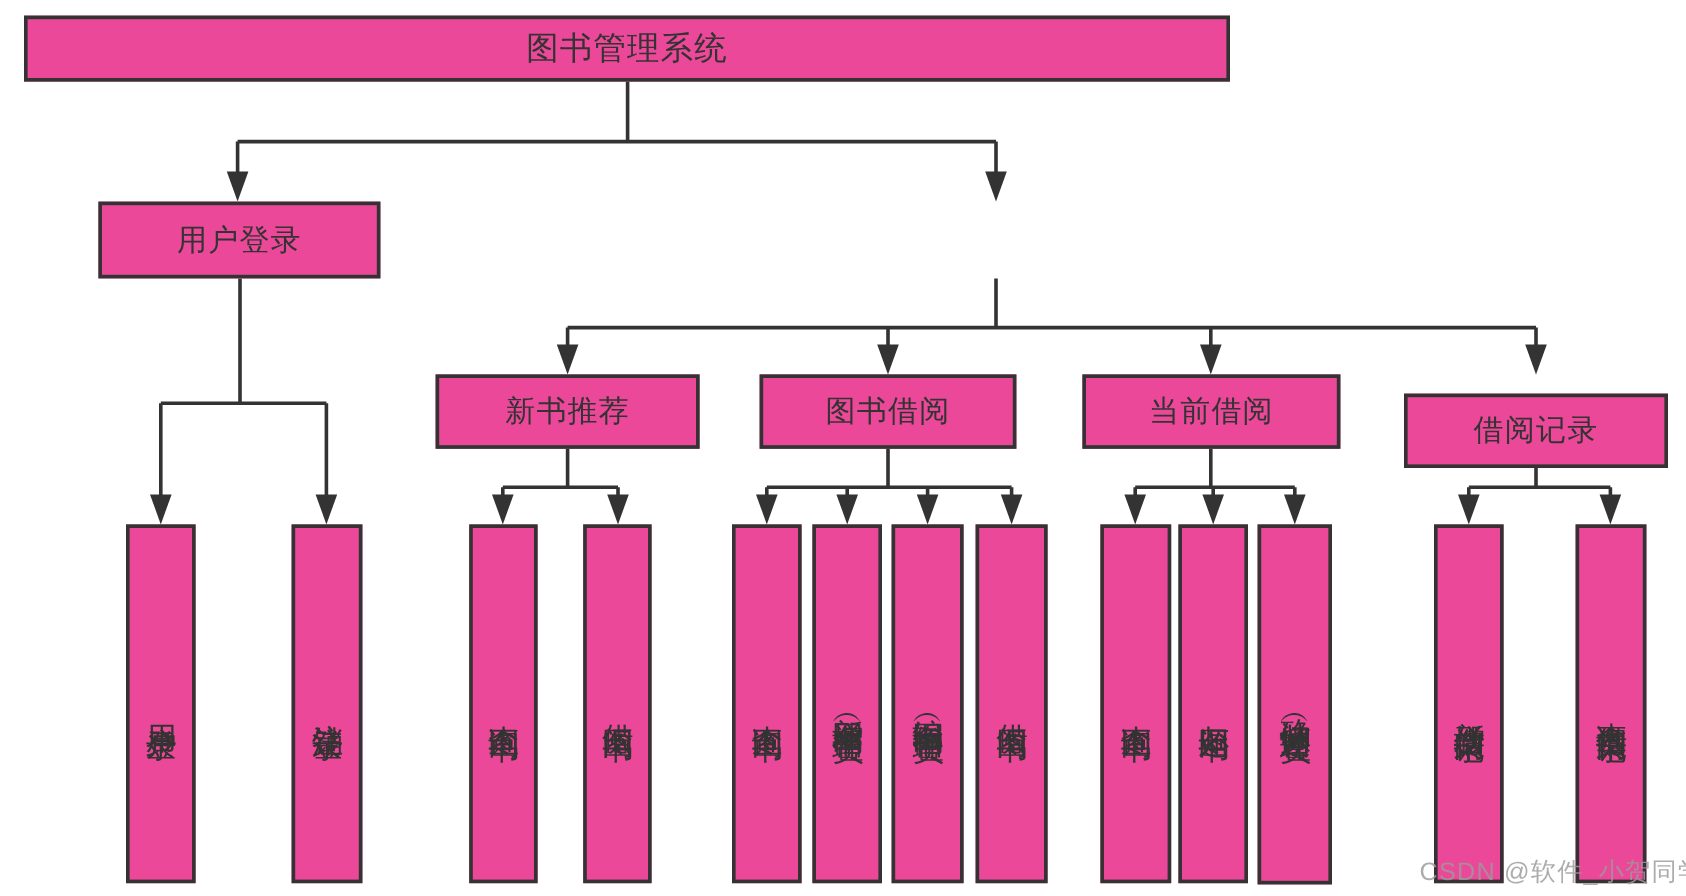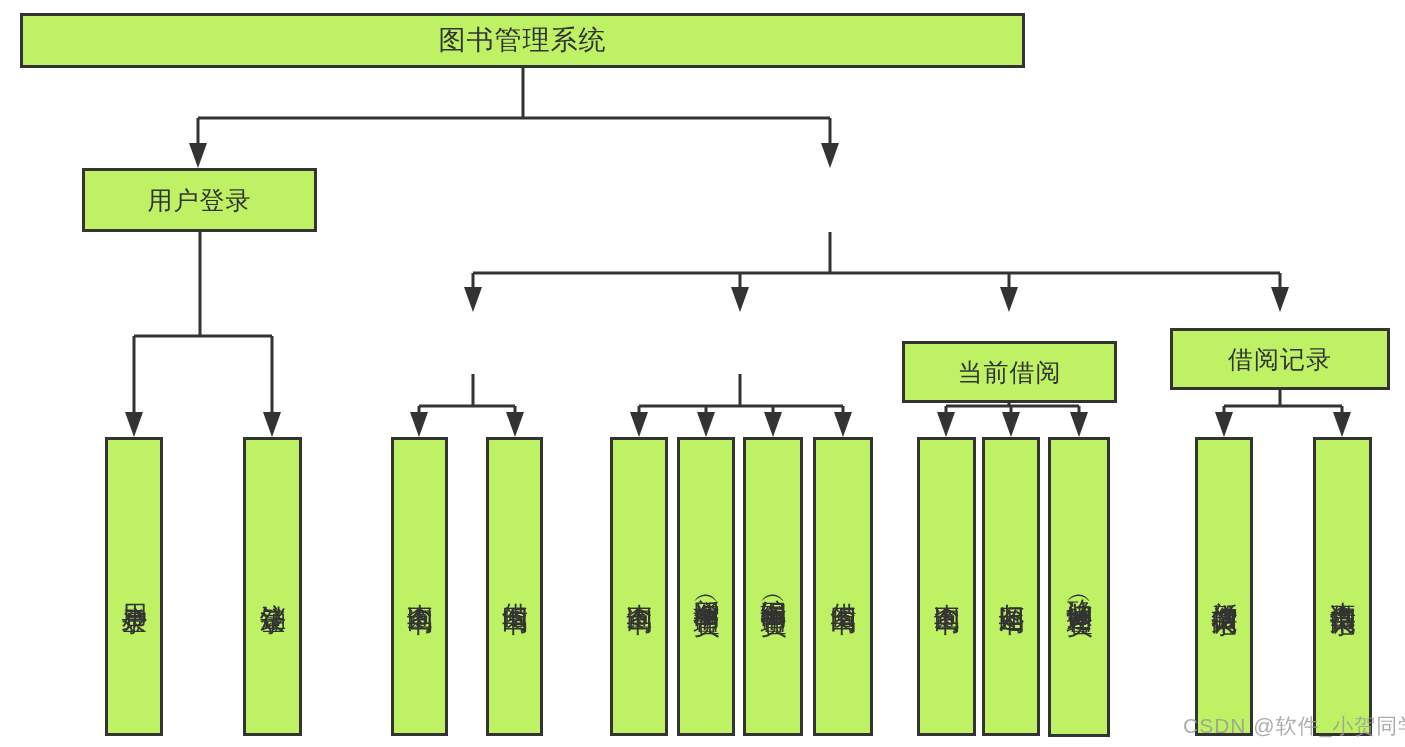--- a/index.html
+++ b/index.html
@@ -22,21 +22,21 @@
     position: absolute;
     left: 0; top: 0;
     width: 1405px; height: 747px;
   }
   svg.connectors path { stroke: var(--line); stroke-width: 3; fill: none; }
   svg.connectors polygon { fill: var(--line); }
   .box {
     position: absolute;
     box-sizing: border-box;
     border: 3px solid var(--line);
-    background: #bef264;
+    background: #ec4899;
     display: flex;
     align-items: center;
     justify-content: center;
     text-align: center;
     line-height: 1.15;
   }
   .h  { font-size: 25px; letter-spacing: 1px; }
   .rootbox { font-size: 27px; letter-spacing: 1px; }
   .v {
     writing-mode: vertical-rl;
@@ -101,21 +101,23 @@
       <path d="M1280 374 V406 M1224 406 H1342 M1224 406 V418 M1342 406 V418"></path>
       <polygon points="1215,412 1233,412 1224,437"></polygon>
       <polygon points="1333,412 1351,412 1342,437"></polygon>
     </g>
   </svg>
 
   <div class="box h rootbox" style="left:20px; top:13px; width:1005px; height:55px;">图书管理系统</div>
 
   <div class="box h" style="left:82px; top:168px; width:235px; height:64px;">用户登录</div>
 
-  <div class="box h" style="left:902px; top:312px; width:215px; height:62px;margin-top:29px;">当前借阅</div>
+  <div class="box h" style="left:363px; top:312px; width:220px; height:62px;">新书推荐</div>
+  <div class="box h" style="left:633px; top:312px; width:214px; height:62px;">图书借阅</div>
+  <div class="box h" style="left:902px; top:312px; width:215px; height:62px;">当前借阅</div>
   <div class="box h" style="left:1170px; top:312px; width:220px; height:62px;margin-top:16px;">借阅记录</div>
 
   <div class="box v" style="left:105px; top:437px; width:58px; height:299px;">用户登录</div>
   <div class="box v" style="left:243px; top:437px; width:59px; height:299px;">注销登录</div>
 
   <div class="box v" style="left:391px; top:437px; width:57px; height:299px;">查询图书</div>
   <div class="box v" style="left:486px; top:437px; width:57px; height:299px;">借阅图书</div>
 
   <div class="box v" style="left:610px; top:437px; width:58px; height:299px;">查询图书</div>
   <div class="box v" style="left:677px; top:437px; width:58px; height:299px;">新增图书（管理员）</div>

